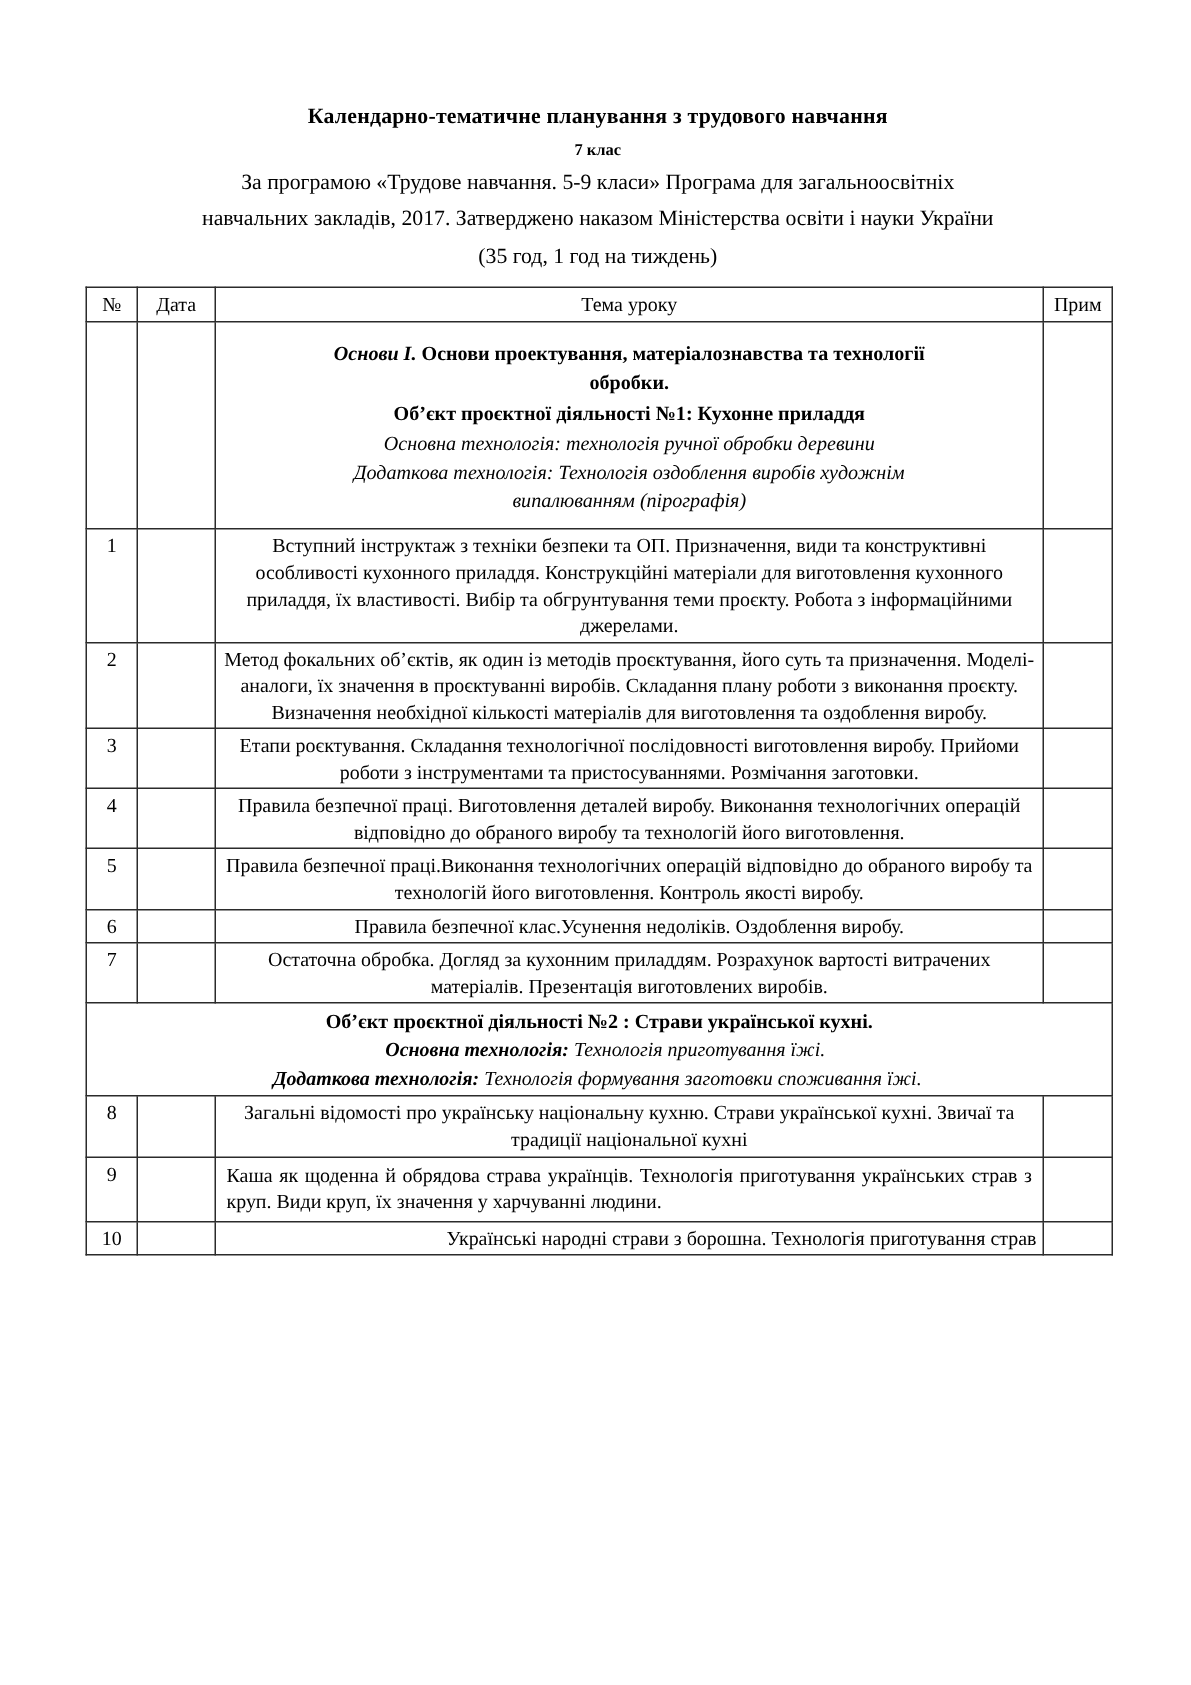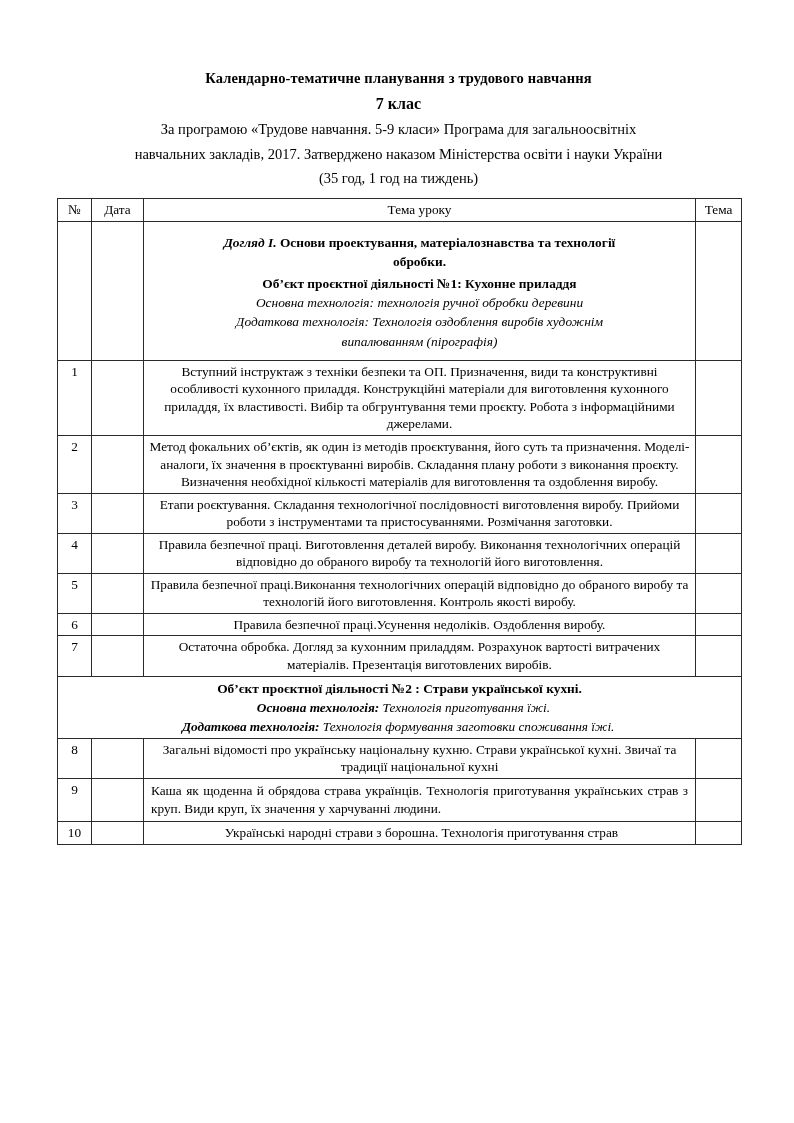--- a/index.html
+++ b/index.html
@@ -29,21 +29,21 @@
     font-size: 14.5px;
     line-height: 1.48;
   }
   .doc-title {
     font-weight: bold;
     font-size: 14.5px;
     letter-spacing: 0.15px;
   }
   .doc-grade {
     font-weight: bold;
-    font-size: 16px;
+    font-size: 11px;
     margin-top: 3px;
   }
   .doc-program-line {
     font-size: 14.5px;
     margin-top: 3px;
   }
   .doc-hours {
     font-size: 14.5px;
     margin-top: 3px;
   }
@@ -85,21 +85,21 @@
     text-align: center;
     padding: 3px 6px 4px;
   }
   td.theme.justify {
     text-align: justify;
     text-align-last: left;
     padding: 3px 7px 4px 7px;
     margin-left: 35px;
   }
   td.theme.leftal {
-    text-align: center;
+    text-align: right;
     padding-left: 8px;
   }
 
   
   .section-block {
     text-align: center;
     padding: 9px 8px 7px;
   }
   .section-block .ln {
     display: block;
@@ -162,31 +162,31 @@
       <col class="c-num">
         <col class="c-date">
         <col class="c-theme">
         <col class="c-note">
     </colgroup>
     <thead>
       <tr>
         <th class="th-num">№</th>
         <th class="th-date">Дата</th>
         <th class="th-theme">Тема уроку</th>
-        <th class="th-note">Тема</th>
+        <th class="th-note">Прим</th>
       </tr>
     </thead>
     <tbody>
 
       <tr>
         <td class="num"></td>
         <td class="date"></td>
         <td class="theme">
           <div class="section-block">
-            <span class="ln sec-title"><span class="roman">Догляд I.</span><span> Основи проектування, матеріалознавства та технології</span></span>
+            <span class="ln sec-title"><span class="roman">Основи I.</span><span> Основи проектування, матеріалознавства та технології</span></span>
             <span class="ln sec-title">обробки.</span>
             <span class="ln sec-object">Об’єкт проєктної діяльності №1: Кухонне приладдя</span>
             <span class="ln sec-tech">Основна технологія: технологія ручної обробки деревини</span>
             <span class="ln sec-tech">Додаткова технологія:  Технологія оздоблення виробів художнім</span>
             <span class="ln sec-tech">випалюванням (пірографія)</span>
           </div>
         </td>
         <td class="note"></td>
       </tr>
 
@@ -216,21 +216,21 @@
       </tr>
       <tr>
         <td class="num">5</td>
         <td class="date"></td>
         <td class="theme">Правила безпечної праці.Виконання технологічних операцій відповідно до обраного виробу та технологій його виготовлення. Контроль якості виробу.</td>
         <td class="note"></td>
       </tr>
       <tr>
         <td class="num">6</td>
         <td class="date"></td>
-        <td class="theme">Правила безпечної праці.Усунення недоліків. Оздоблення виробу.</td>
+        <td class="theme">Правила безпечної клас.Усунення недоліків. Оздоблення виробу.</td>
         <td class="note"></td>
       </tr>
       <tr>
         <td class="num">7</td>
         <td class="date"></td>
         <td class="theme">Остаточна обробка. Догляд за кухонним приладдям. Розрахунок вартості витрачених матеріалів. Презентація виготовлених виробів.</td>
         <td class="note"></td>
       </tr>
 
       <tr>

